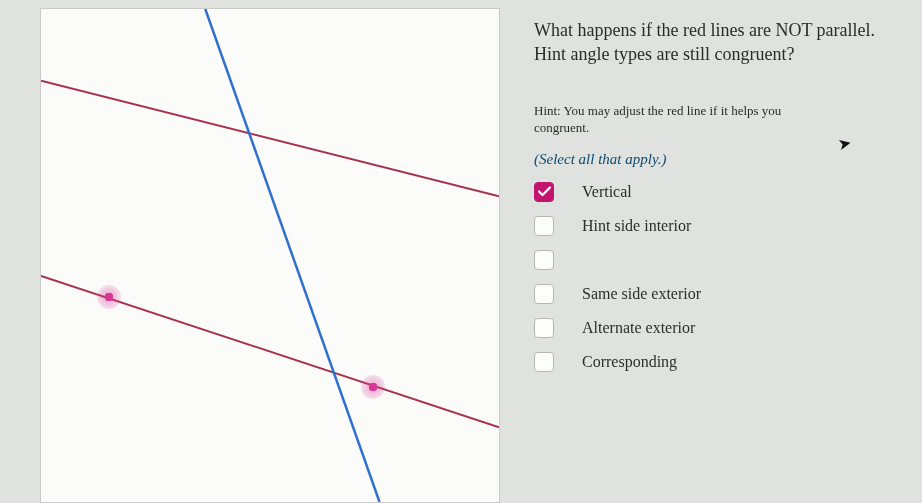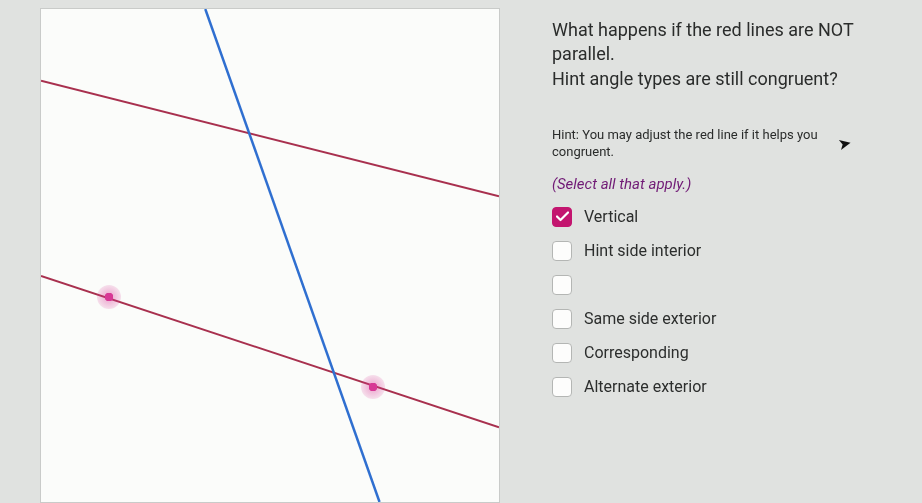--- a/index.html
+++ b/index.html
@@ -34,44 +34,45 @@
     position: absolute;
     width: 24px;
     height: 24px;
     border-radius: 50%;
     background: radial-gradient(circle, #d73895 0%, #d73895 25%, rgba(215,56,149,0.35) 26%, rgba(215,56,149,0.15) 70%, rgba(215,56,149,0) 100%);
     transform: translate(-50%, -50%);
     cursor: move;
   }
   .question-panel {
     flex: 1;
-    padding: 18px 8px 0 52px;
+    padding: 18px 8px 0 34px;
     color: #2a2c2b;
+    font-family: Liberation Serif, serif;
   }
   .q-text {
     font-size: 18px;
     line-height: 1.35;
     margin-bottom: 20px;
   }
   .hint {
     font-size: 13px;
     line-height: 1.35;
     margin-bottom: 14px;
     margin-top: 35px;
   }
   .instruction {
     font-size: 15px;
     font-style: italic;
-    color: #701a75;
+    color: #0c4a6e;
     margin-bottom: 14px;
   }
   .option-row {
     display: flex;
     align-items: center;
-    gap: 12px;
+    gap: 28px;
     margin-bottom: 14px;
     cursor: pointer;
   }
   .cb {
     width: 20px;
     height: 20px;
     border: 1.5px solid #b4b6b4;
     border-radius: 4px;
     background: #fdfdfc;
     display: flex;
@@ -140,22 +141,22 @@
       </div>
       <div class="option-row">
         <div class="cb"></div>
       </div>
       <div class="option-row">
         <div class="cb"></div>
         <span class="opt-label">Same side exterior</span>
       </div>
       <div class="option-row">
         <div class="cb"></div>
-        <span class="opt-label">Corresponding</span>
+        <span class="opt-label">Alternate exterior</span>
       </div>
       <div class="option-row">
         <div class="cb"></div>
-        <span class="opt-label">Alternate exterior</span>
+        <span class="opt-label">Corresponding</span>
       </div>
     </div>
 </div>
 
 <div class="cursor-arrow">➤</div>
 
 </body></html>

